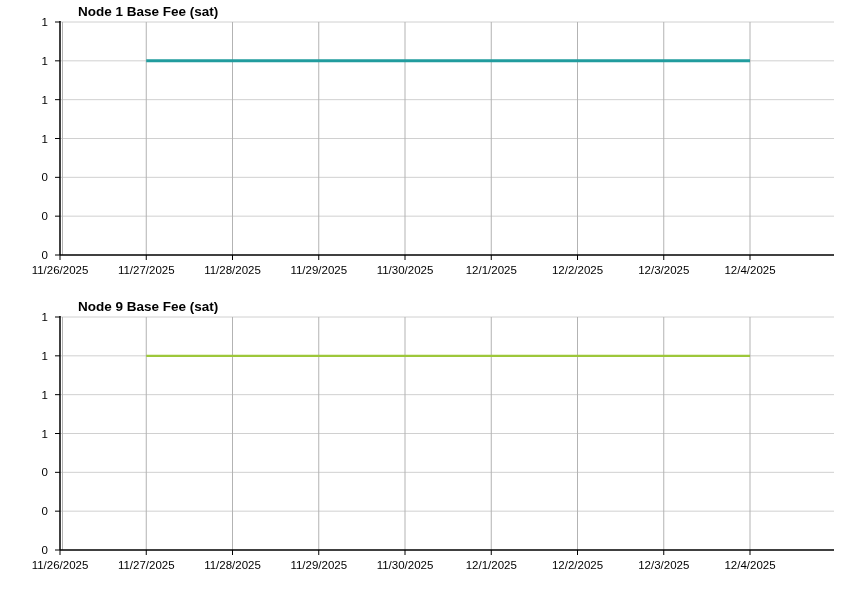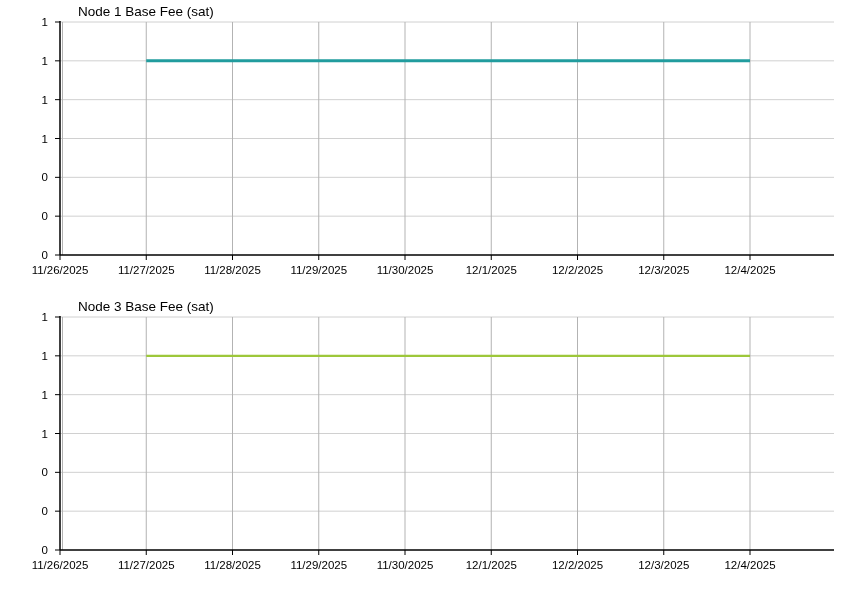--- a/index.html
+++ b/index.html
@@ -11,21 +11,21 @@
   }
   .chart-block {
     position: relative;
     width: 860px; height: 295px;
     margin: 0;
   }
   .chart-title {
     position: absolute;
     top: 4px; left: 78px;
     font-size: 13.5px;
-    font-weight: normal;
+    font-weight: bold;
     color: #000000;
     white-space: nowrap;
   }
   svg.chart-canvas {
     position: absolute;
     top: 0; left: 0;
     display: block;
   }
 </style>
 </head>
@@ -135,16 +135,16 @@
         <line x1="663.75" y1="22" x2="663.75" y2="255" stroke="#b3b3b3" stroke-width="1"></line>
         <line x1="663.75" y1="255" x2="663.75" y2="260" stroke="#000000" stroke-width="1"></line>
         <text x="663.75" y="274" text-anchor="middle" font-size="11.5" fill="#000000">12/3/2025</text>
         <line x1="750" y1="22" x2="750" y2="255" stroke="#b3b3b3" stroke-width="1"></line>
         <line x1="750" y1="255" x2="750" y2="260" stroke="#000000" stroke-width="1"></line>
         <text x="750" y="274" text-anchor="middle" font-size="11.5" fill="#000000">12/4/2025</text>
         <line x1="60" y1="21" x2="60" y2="255" stroke="#000000" stroke-width="1.5"></line>
         <line x1="60" y1="255" x2="834" y2="255" stroke="#000000" stroke-width="1.5"></line>
         <polyline points="146.25,60.833333333333314 232.5,60.833333333333314 318.75,60.833333333333314 405,60.833333333333314 491.25,60.833333333333314 577.5,60.833333333333314 663.75,60.833333333333314 750,60.833333333333314" fill="none" stroke="#9dc73a" stroke-width="2.25" stroke-linecap="butt"></polyline>
       </svg>
-    <div class="chart-title">Node 3 Base Fee (sat)</div>
+    <div class="chart-title">Node 9 Base Fee (sat)</div>
   </figure>
 
 </div>
 
 </body></html>

